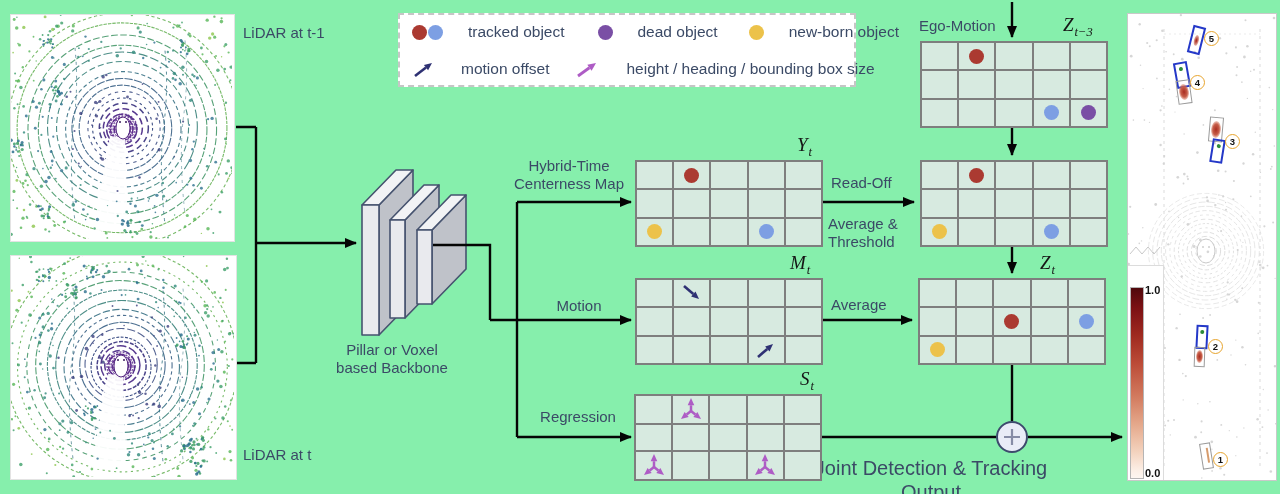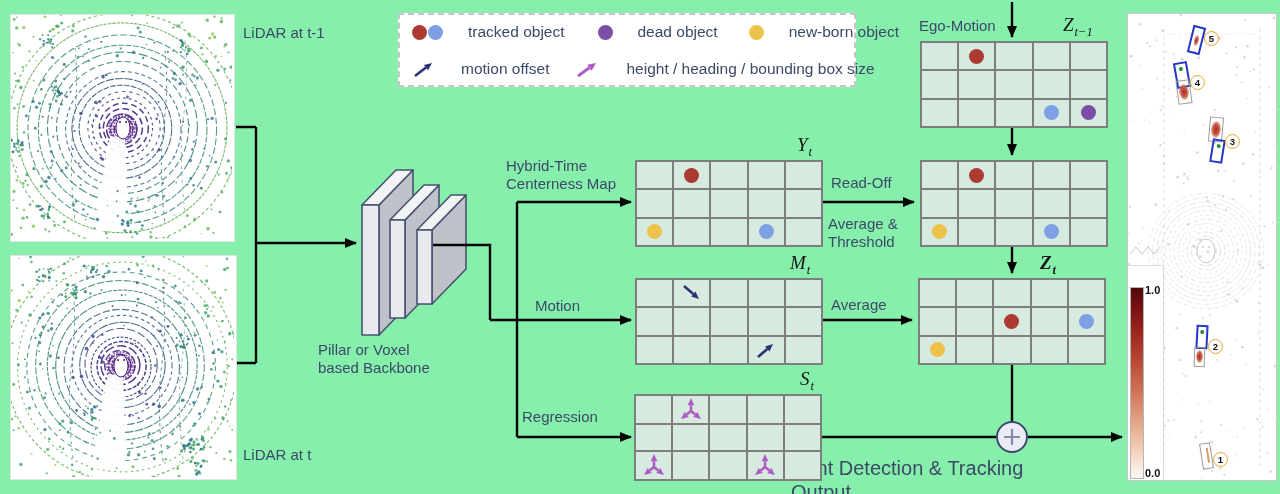--- a/index.html
+++ b/index.html
@@ -1,19 +1,19 @@
 <!DOCTYPE html>
 <html><head>
 <meta charset="utf-8">
 <style>
   html,body{margin:0;padding:0;background:#fff}
   #stage{position:relative;width:1280px;height:494px;background:#86efac;overflow:hidden;
          font-family:"Liberation Sans",sans-serif;color:#3b4a66}
   .lbl{position:absolute;font-size:15px;line-height:1.22;color:#3b4a66;white-space:nowrap}
-  .center{text-align:left;white-space:normal}
+  .center{text-align:center;white-space:normal}
   .lidar-box{position:absolute;background:#fff;border:1px solid #e3e3e3;overflow:hidden}
   .legend{position:absolute;left:398px;top:13px;width:458px;height:74px;box-sizing:border-box;
           border:2px dashed #c6c6c6;background:#fff;padding:8px 12px 6px;display:flex;
           flex-direction:column;justify-content:space-between}
   .lrow{display:flex;align-items:center;font-size:15.5px;color:#3b4a66}
   .lego{display:inline-block;width:15px;height:15px;border-radius:50%;flex:none}
   .licon{display:inline-flex;align-items:center;flex:none}
   .ltxt{margin-left:25px;white-space:nowrap}
   .grid{position:absolute;width:188px;height:87px;box-sizing:border-box;display:grid;
         grid-template-columns:repeat(5,1fr);grid-template-rows:repeat(3,1fr);gap:2px;
@@ -921,21 +921,21 @@
         <div class="cell"></div>
         <div class="cell"></div>
         <div class="cell"></div>
         <div class="cell">
           <span class="dot" style="background:#7d9fe3"></span>
         </div>
         <div class="cell">
           <span class="dot" style="background:#7a4fa5"></span>
         </div>
       </div>
-      <span class="mathlbl" style="left: 1063px; top: 14px;"><i>Z</i><sub>t−1</sub></span>
+      <span class="mathlbl" style="left: 1063px; top: 14px;"><i>Z</i><sub>t−3</sub></span>
       <div class="grid" style="left: 920px; top: 160px;">
         <div class="cell"></div>
         <div class="cell">
           <span class="dot" style="background:#ab3a31"></span>
         </div>
         <div class="cell"></div>
         <div class="cell"></div>
         <div class="cell"></div>
         <div class="cell"></div>
         <div class="cell"></div>
@@ -968,21 +968,21 @@
           <span class="dot" style="background:#7d9fe3"></span>
         </div>
         <div class="cell">
           <span class="dot" style="background:#ecc24a"></span>
         </div>
         <div class="cell"></div>
         <div class="cell"></div>
         <div class="cell"></div>
         <div class="cell"></div>
       </div>
-      <span class="mathlbl" style="left: 1040px; top: 252px; font-weight: bold;"><i>Z</i><sub>t</sub></span>
+      <span class="mathlbl" style="left: 1040px; top: 252px;"><i>Z</i><sub>t</sub></span>
       <div class="grid" style="left: 635px; top: 160px;">
         <div class="cell"></div>
         <div class="cell">
           <span class="dot" style="background:#ab3a31"></span>
         </div>
         <div class="cell"></div>
         <div class="cell"></div>
         <div class="cell"></div>
         <div class="cell"></div>
         <div class="cell"></div>

